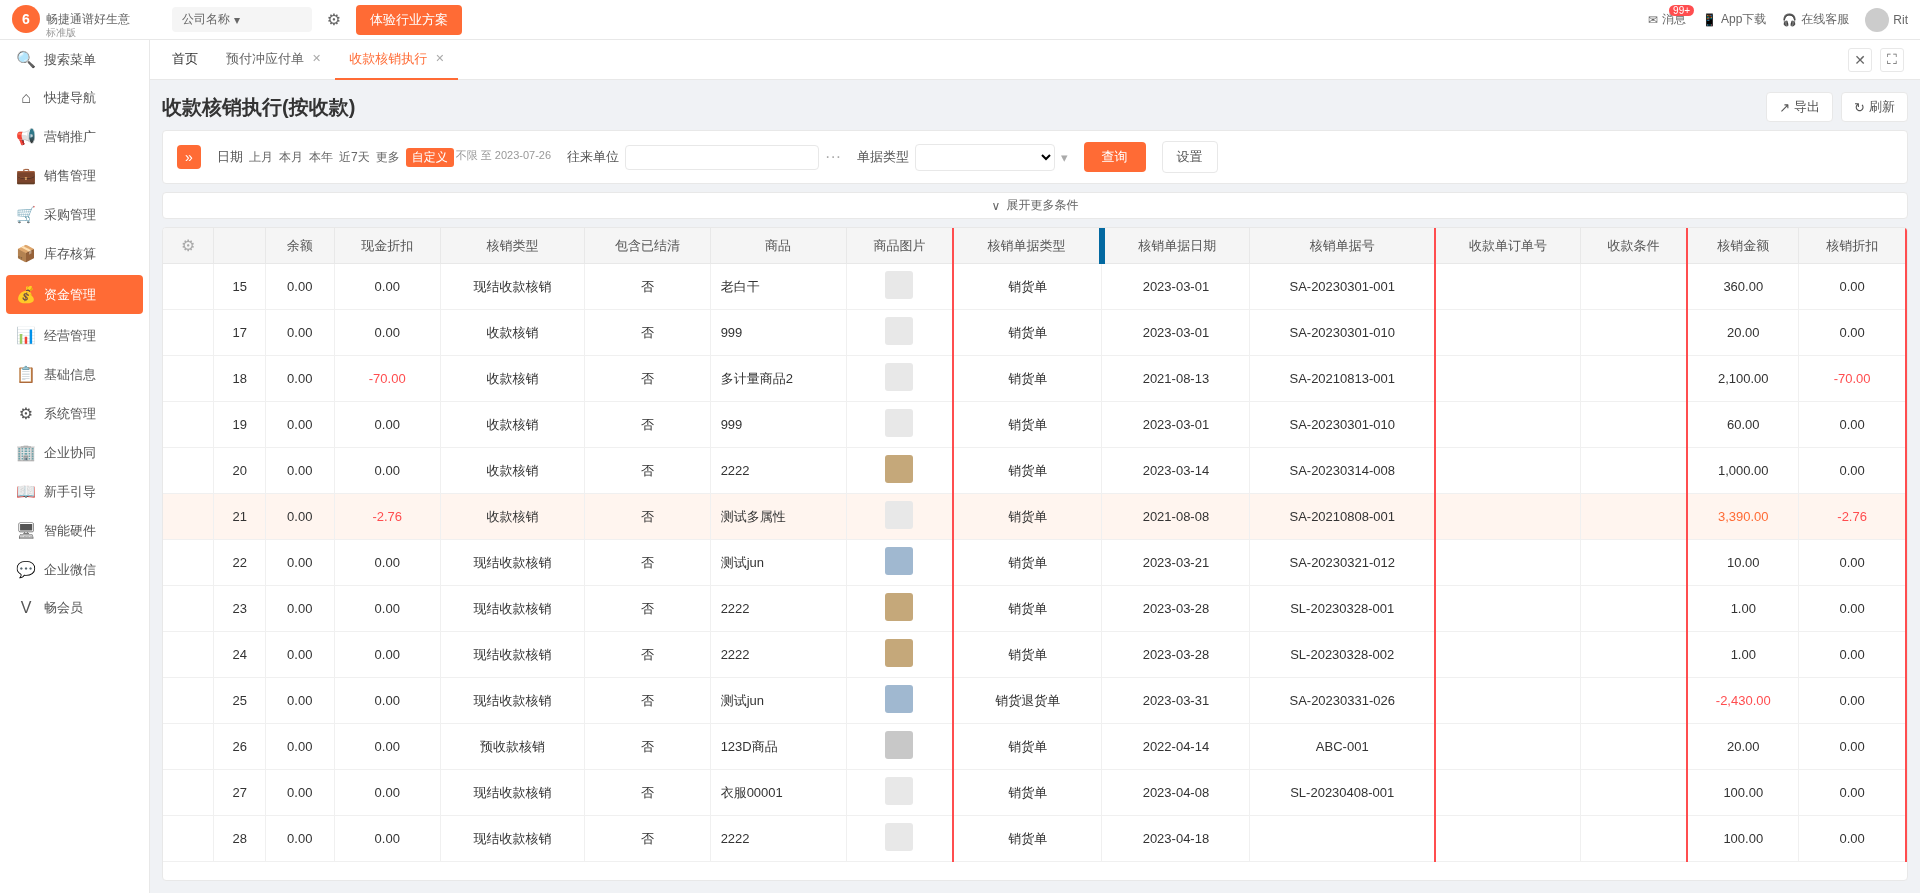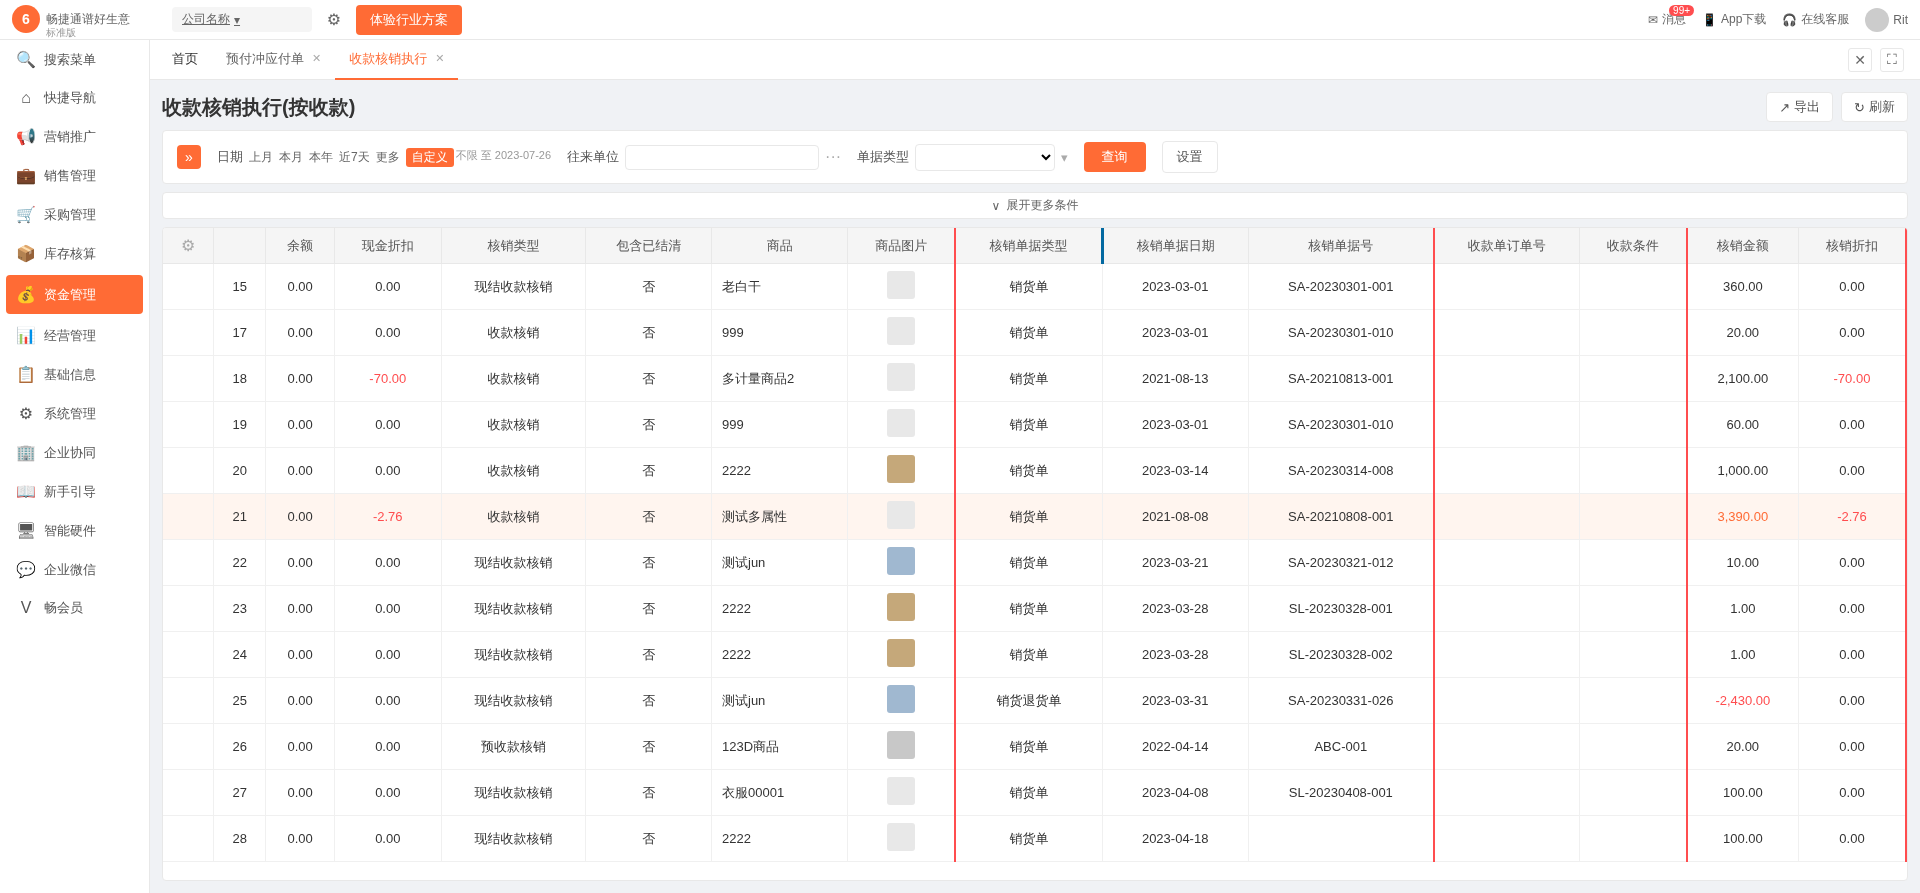--- a/index.html
+++ b/index.html
@@ -5,21 +5,21 @@
     * { box-sizing: border-box; margin: 0; padding: 0; }
     body { font-family: 'Microsoft YaHei', Arial, sans-serif; font-size: 13px; background: #f5f5f5; color: #333; overflow: hidden; height: 893px; }
 
     
     .top-bar { height: 40px; background: #fff; display: flex; align-items: center; padding: 0 12px; border-bottom: 1px solid #e8e8e8; gap: 10px; }
     .logo-area { display: flex; align-items: center; gap: 6px; width: 150px; }
     .logo-icon { width: 28px; height: 28px; background: #ff6b35; border-radius: 50%; display: flex; align-items: center; justify-content: center; color: white; font-size: 14px; font-weight: bold; }
     .logo-text { font-size: 12px; color: #666; line-height: 1.2; margin-top: 12px; }
     .logo-text .sub { font-size: 10px; color: #999; }
     .top-center { flex: 1; display: flex; align-items: center; gap: 8px; }
-    .company-selector { display: flex; align-items: center; gap: 4px; background: #f5f5f5; padding: 4px 10px; border-radius: 4px; cursor: pointer; font-size: 12px; color: #666; min-width: 140px; text-decoration: underline; }
+    .company-selector { display: flex; align-items: center; gap: 4px; background: #f5f5f5; padding: 4px 10px; border-radius: 4px; cursor: pointer; font-size: 12px; color: #666; min-width: 140px; }
     .gear-btn { width: 28px; height: 28px; display: flex; align-items: center; justify-content: center; cursor: pointer; color: #666; font-size: 16px; }
     .trial-btn { background: #ff6b35; color: white; border: none; padding: 6px 14px; border-radius: 4px; cursor: pointer; font-size: 13px; }
     .top-right { display: flex; align-items: center; gap: 16px; font-size: 12px; color: #666; }
     .badge-msg { position: relative; cursor: pointer; }
     .badge { position: absolute; top: -6px; right: -8px; background: #ff4d4f; color: white; font-size: 10px; border-radius: 8px; padding: 0 4px; min-width: 16px; text-align: center; }
     .top-right-item { cursor: pointer; display: flex; align-items: center; gap: 4px; }
     .user-avatar { width: 24px; height: 24px; background: #ccc; border-radius: 50%; }
 
     
     .main-layout { display: flex; height: calc(893px - 40px); }
@@ -270,21 +270,21 @@
           <thead>
             <tr>
               <th class="settings-col">⚙</th>
               <th></th>
               <th>余额</th>
               <th>现金折扣</th>
               <th>核销类型</th>
               <th>包含已结清</th>
               <th>商品</th>
               <th>商品图片</th>
-              <th style="border-left:2px solid #ff4d4f;border-right:3px solid #0369a1;">核销单据类型</th>
+              <th style="border-left:2px solid #ff4d4f;border-right:6px solid #0369a1;">核销单据类型</th>
               <th style="border-right:1px solid #e8e8e8;">核销单据日期</th>
               <th style="border-right:2px solid #ff4d4f;">核销单据号</th>
               <th>收款单订单号</th>
               <th>收款条件</th>
               <th style="border-left:2px solid #ff4d4f;border-right:1px solid #e8e8e8;">核销金额</th>
               <th style="border-right:2px solid #ff4d4f;">核销折扣</th>
             </tr>
           </thead>
           <tbody id="table-body">
               <tr>

